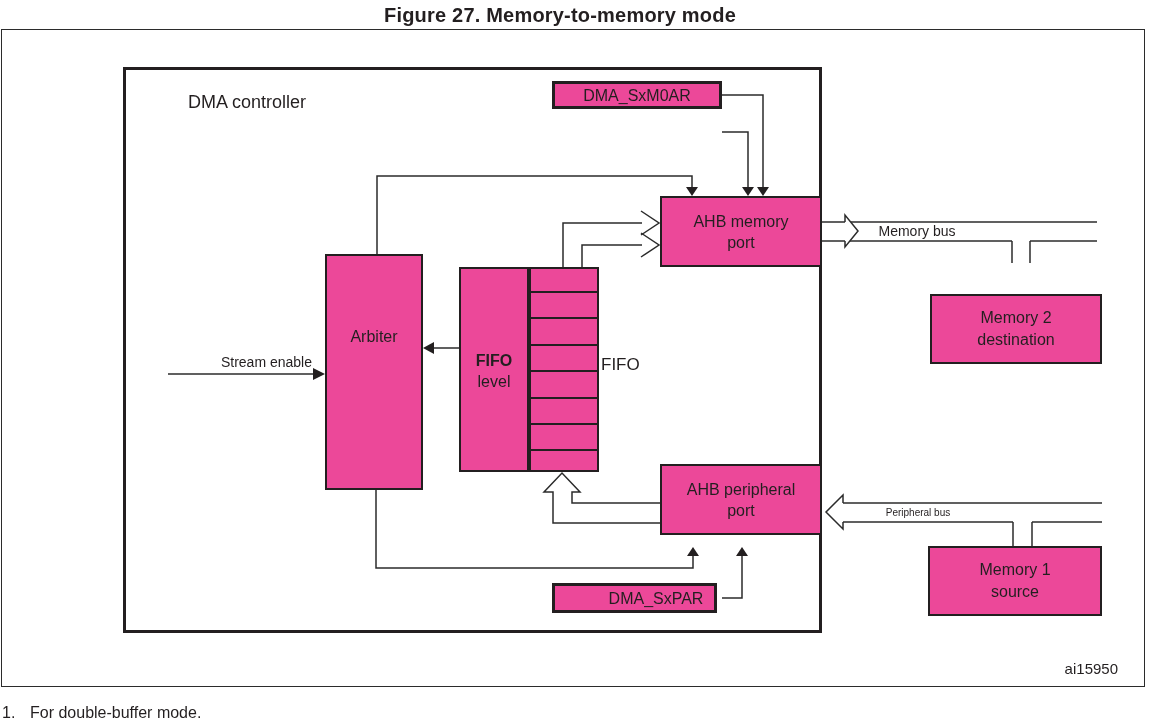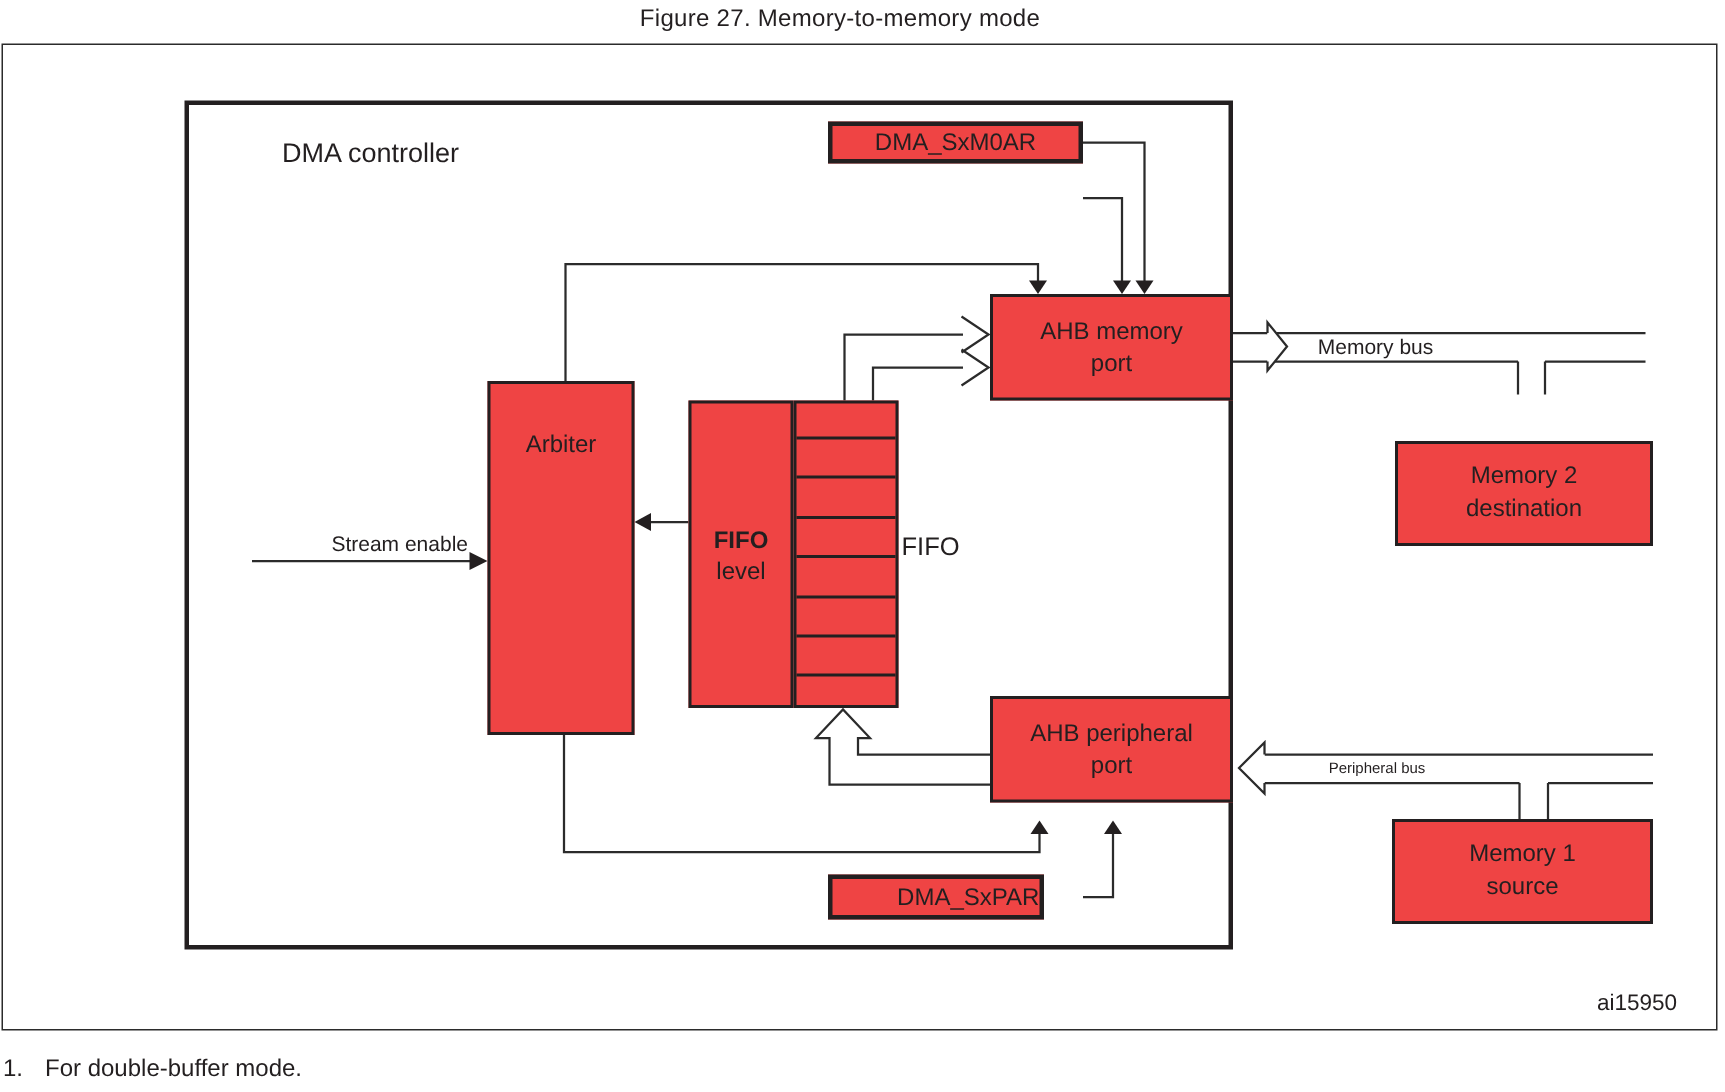--- a/index.html
+++ b/index.html
@@ -3,26 +3,26 @@
 <meta charset="utf-8">
 <style>
   html,body{margin:0;padding:0;background:#fff;}
   .stage{
     position:relative;width:1150px;height:728px;background:#fff;
     font-family:"Liberation Sans","DejaVu Sans",sans-serif;color:#231f20;overflow:hidden;
   }
   .abs{position:absolute;}
   .title{
     left:0;top:4px;width:1120px;text-align:center;
-    font-size:16px;font-weight:normal;letter-spacing:.2px;z-index:3;
+    font-size:20px;font-weight:bold;letter-spacing:.2px;z-index:3;
   }
   .frame{left:1px;top:29px;width:1144px;height:658px;border:1.5px solid #2b2b2b;box-sizing:border-box;z-index:0;}
   svg.connectors{left:0;top:0;z-index:1;}
   .box{
-    position:absolute;box-sizing:border-box;background:#ef4444;border:2.5px solid #231f20;
+    position:absolute;box-sizing:border-box;background:#ec4899;border:2.5px solid #231f20;
     display:flex;align-items:center;justify-content:center;text-align:center;
     font-size:16px;line-height:21px;white-space:pre-line;z-index:2;
   }
   .reg{border-width:3px;}
   .thick{border-width:3px;}
   .lbl{position:absolute;z-index:3;background:transparent;}
   .fifo-divider{position:absolute;left:0;width:100%;height:2px;background:#231f20;}
   .start-top{align-items:flex-start;}
   sup{font-size:11px;}
 </style>
@@ -109,31 +109,31 @@
 
   <div class="box thick" style="left:123px;top:67px;width:699px;height:566px;background:transparent;"></div>
 
   <div class="lbl" style="left:188px;top:92px;font-size:18px;">DMA controller</div>
 
   <div class="box reg" style="left:552px;top:81px;width:170px;height:28px;">
     <span>DMA_SxM0AR</span>
   </div>
 
 
-  <div class="box reg" style="left:552px;top:583px;width:144px;height:30px;padding-left:43px;">
+  <div class="box reg" style="left:552px;top:583px;width:165px;height:30px;padding-left:43px;">
     <span>DMA_SxPAR</span>
   </div>
 
   <div class="box" style="left:660px;top:196px;width:162px;height:71px;">AHB memory
 port</div>
 
   <div class="box" style="left:660px;top:464px;width:162px;height:71px;">AHB peripheral
 port</div>
 
-  <div class="box start-top" style="left:325px;top:254px;width:98px;height:236px;padding-top:30px;">
+  <div class="box start-top" style="left:325px;top:254px;width:98px;height:236px;padding-top:70px;">
     <span>Arbiter</span>
   </div>
 
   <div class="box start-top" style="left:459px;top:267px;width:70px;height:205px;padding-top:60px;">
     <span>
       <b>FIFO</b><br><span>level</span>
     </span>
   </div>
 
   <div class="box" style="left:529px;top:267px;width:70px;height:205px;">

